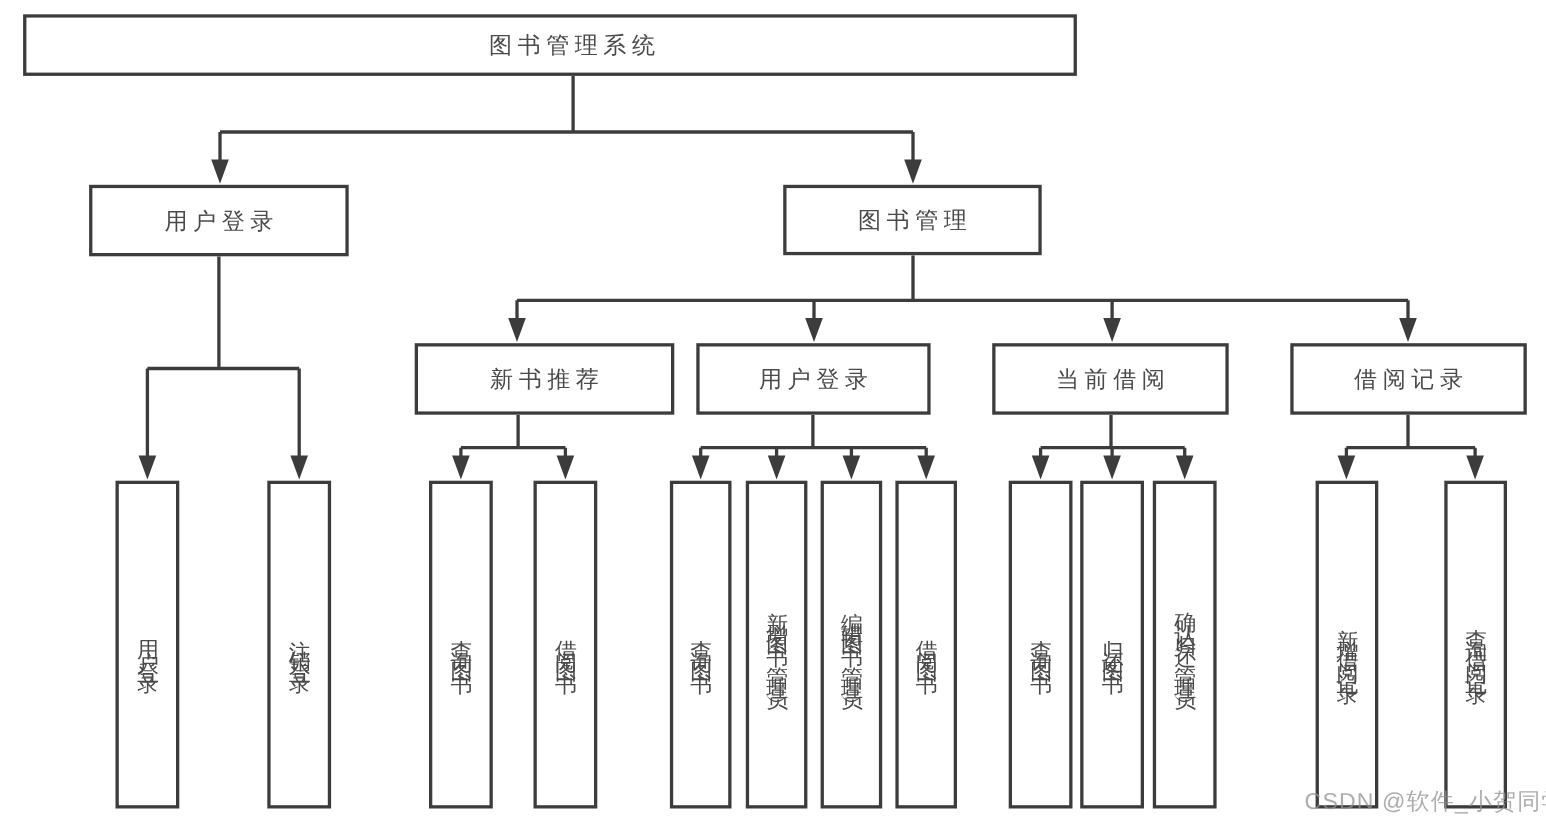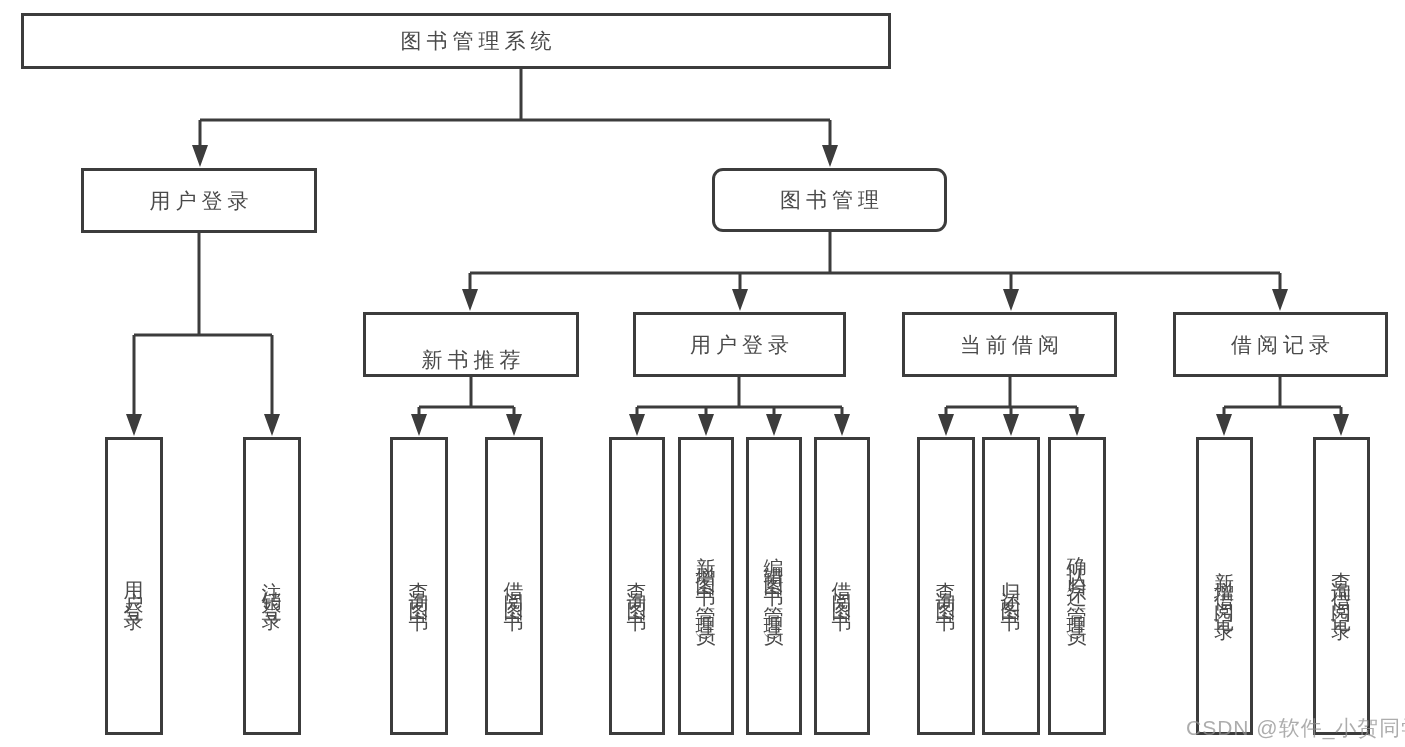--- a/index.html
+++ b/index.html
@@ -91,32 +91,32 @@
     <path d="M739 377 V408 M637 407 H842 M637 407 V415 M706 407 V415 M774 407 V415 M842 407 V415" stroke="#3c3c3c" stroke-width="3" fill="none"></path>
     <path d="M629 414 H645 L637 436 Z M698 414 H714 L706 436 Z M766 414 H782 L774 436 Z M834 414 H850 L842 436 Z" fill="#3c3c3c"></path>
 
     <path d="M1010 377 V408 M946 407 H1077 M946 407 V415 M1011 407 V415 M1077 407 V415" stroke="#3c3c3c" stroke-width="3" fill="none"></path>
     <path d="M938 414 H954 L946 436 Z M1003 414 H1019 L1011 436 Z M1069 414 H1085 L1077 436 Z" fill="#3c3c3c"></path>
 
     <path d="M1280 377 V408 M1224 407 H1341 M1224 407 V415 M1341 407 V415" stroke="#3c3c3c" stroke-width="3" fill="none"></path>
     <path d="M1216 414 H1232 L1224 436 Z M1333 414 H1349 L1341 436 Z" fill="#3c3c3c"></path>
   </svg>
 
-  <div class="node" style="left:21px; top:13px; width:870px; height:56px;padding-left:40px;">
+  <div class="node" style="left:21px; top:13px; width:958px; height:56px;padding-left:40px;">
     <span>图书管理系统</span>
   </div>
 
   <div class="node" style="left:81px; top:168px; width:236px; height:65px;">
     <span>用户登录</span>
   </div>
-  <div class="node" style="left:712px; top:168px; width:235px; height:64px;border-radius:11px;">
+  <div class="node" style="left:712px; top:168px; width:235px; height:64px;">
     <span>图书管理</span>
   </div>
 
-  <div class="node" style="left:363px; top:312px; width:216px; height:65px;align-items:flex-end;">
+  <div class="node" style="left:377px; top:312px; width:236px; height:65px;">
     <span>新书推荐</span>
   </div>
   <div class="node" style="left:633px; top:312px; width:213px; height:65px;">
     <span>用户登录</span>
   </div>
   <div class="node" style="left:1173px; top:312px; width:215px; height:65px;">
     <span>借阅记录</span>
   </div>
   <div class="node" style="left:902px; top:312px; width:215px; height:65px;">
     <span>当前借阅</span>

